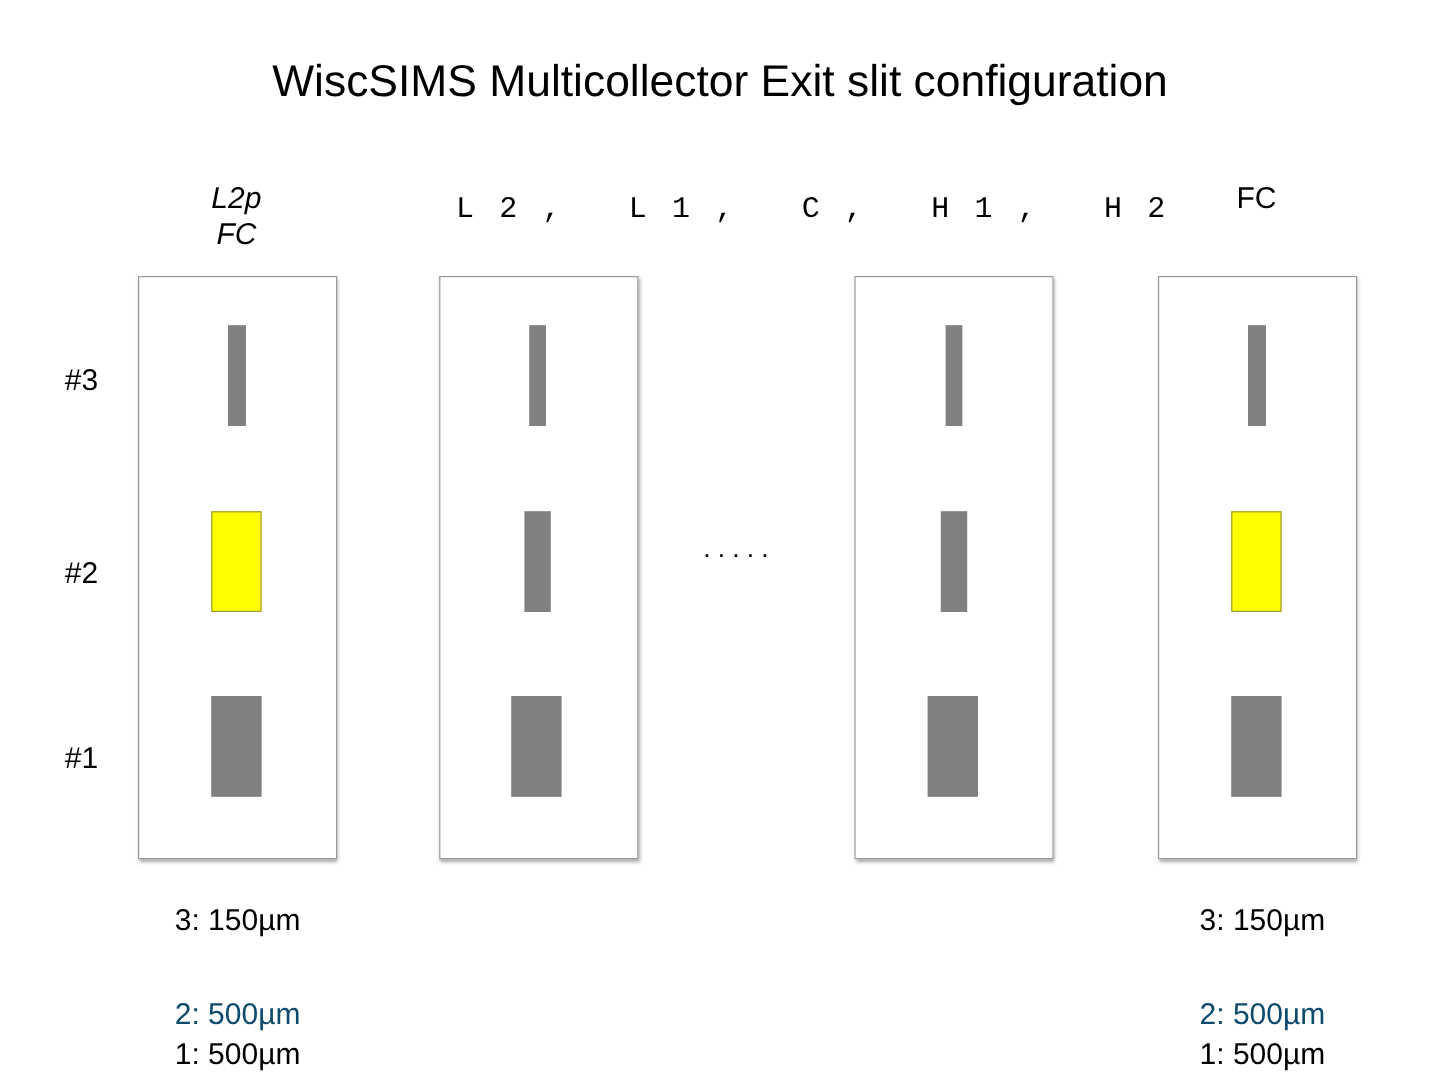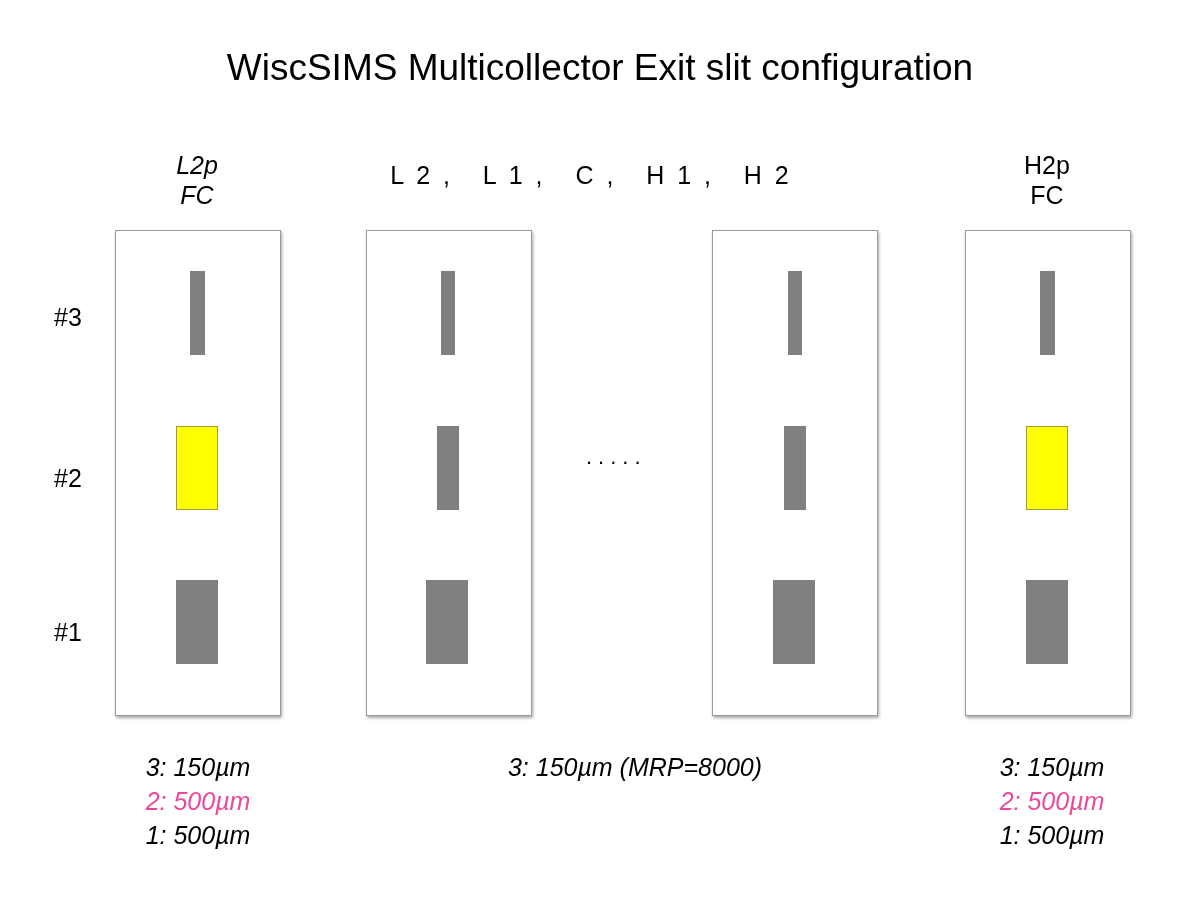--- a/index.html
+++ b/index.html
@@ -7,35 +7,34 @@
            font-family: "Liberation Sans", sans-serif; color: #000; }
     .abs { position: absolute; }
     .title { left: 0; width: 1200px; top: 44px; text-align: center; font-size: 37px; line-height: 48px; }
     .hdr { font-size: 25px; line-height: 30px; text-align: center; }
     .hdr-mid { font-size: 25px; line-height: 30px; letter-spacing: 3px; white-space: pre; text-align: center; }
     .box { border: 1.5px solid #9a9a9a; background: #fff; box-shadow: 1px 2px 3px rgba(0,0,0,0.35); box-sizing: border-box; }
     .slit { background: #808080; }
     .slit.active { background: #ffff00; border: 1px solid #a09a3a; box-sizing: border-box; }
     .rowlbl { font-size: 25px; line-height: 30px; }
     .dots { font-size: 22px; letter-spacing: 6px; line-height: 22px; }
-    .spec { font-size: 25px; line-height: 34px; text-align: center; white-space: nowrap; font-style: italic; }
-    .spec .hl { color: #ec4899; }
+    .spec { font-size: 25px; line-height: 34px; text-align: center; white-space: nowrap; }
+    .spec .hl { color: #0c4a6e; margin-top: 44px; }
   </style>
 </head>
 <body>
 
 <div class="abs title">WiscSIMS Multicollector Exit slit configuration</div>
 
 <div class="abs hdr" style="left:117px; width:160px; top:150px;font-style:italic;">
   <div>L2p</div>
   <div>FC</div>
 </div>
-<div class="abs hdr-mid" style="left:361px; width:460px; top:160px;">L 2 ,   L 1 ,   C ,   H 1 ,   H 2</div>
+<div class="abs hdr-mid" style="left:380px; width:460px; top:160px;font-family:Liberation Mono, monospace;">L 2 ,   L 1 ,   C ,   H 1 ,   H 2</div>
 <div class="abs hdr" style="left:967px; width:160px; top:150px;">
-  <div>H2p</div>
   <div>FC</div>
 </div>
 
 <div class="abs rowlbl" style="left:54px; top:302px;">#3</div>
 <div class="abs rowlbl" style="left:54px; top:463px;">#2</div>
 <div class="abs rowlbl" style="left:54px; top:617px;">#1</div>
 
 <div class="abs box" style="left:115px; top:230px; width:166px; height:486px;"></div>
 <div class="abs slit" style="left:190px; top:271px; width:15px; height:84px;"></div>
 <div class="abs slit active" style="left:176px; top:426px; width:42px; height:84px;"></div>
@@ -57,19 +56,18 @@
 <div class="abs slit" style="left:1040px; top:271px; width:15px; height:84px;"></div>
 <div class="abs slit active" style="left:1026px; top:426px; width:42px; height:84px;"></div>
 <div class="abs slit" style="left:1026px; top:580px; width:42px; height:84px;"></div>
 
 <div class="abs spec" style="left:98px; width:200px; top:750px;">
   <div>3: 150µm</div>
   <div class="hl">2: 500µm</div>
   <div>1: 500µm</div>
 </div>
 <div class="abs spec" style="left:420px; width:430px; top:750px;">
-  <div>3: 150µm (MRP=8000)</div>
 </div>
 <div class="abs spec" style="left:952px; width:200px; top:750px;">
   <div>3: 150µm</div>
   <div class="hl">2: 500µm</div>
   <div>1: 500µm</div>
 </div>
 
 </body></html>

